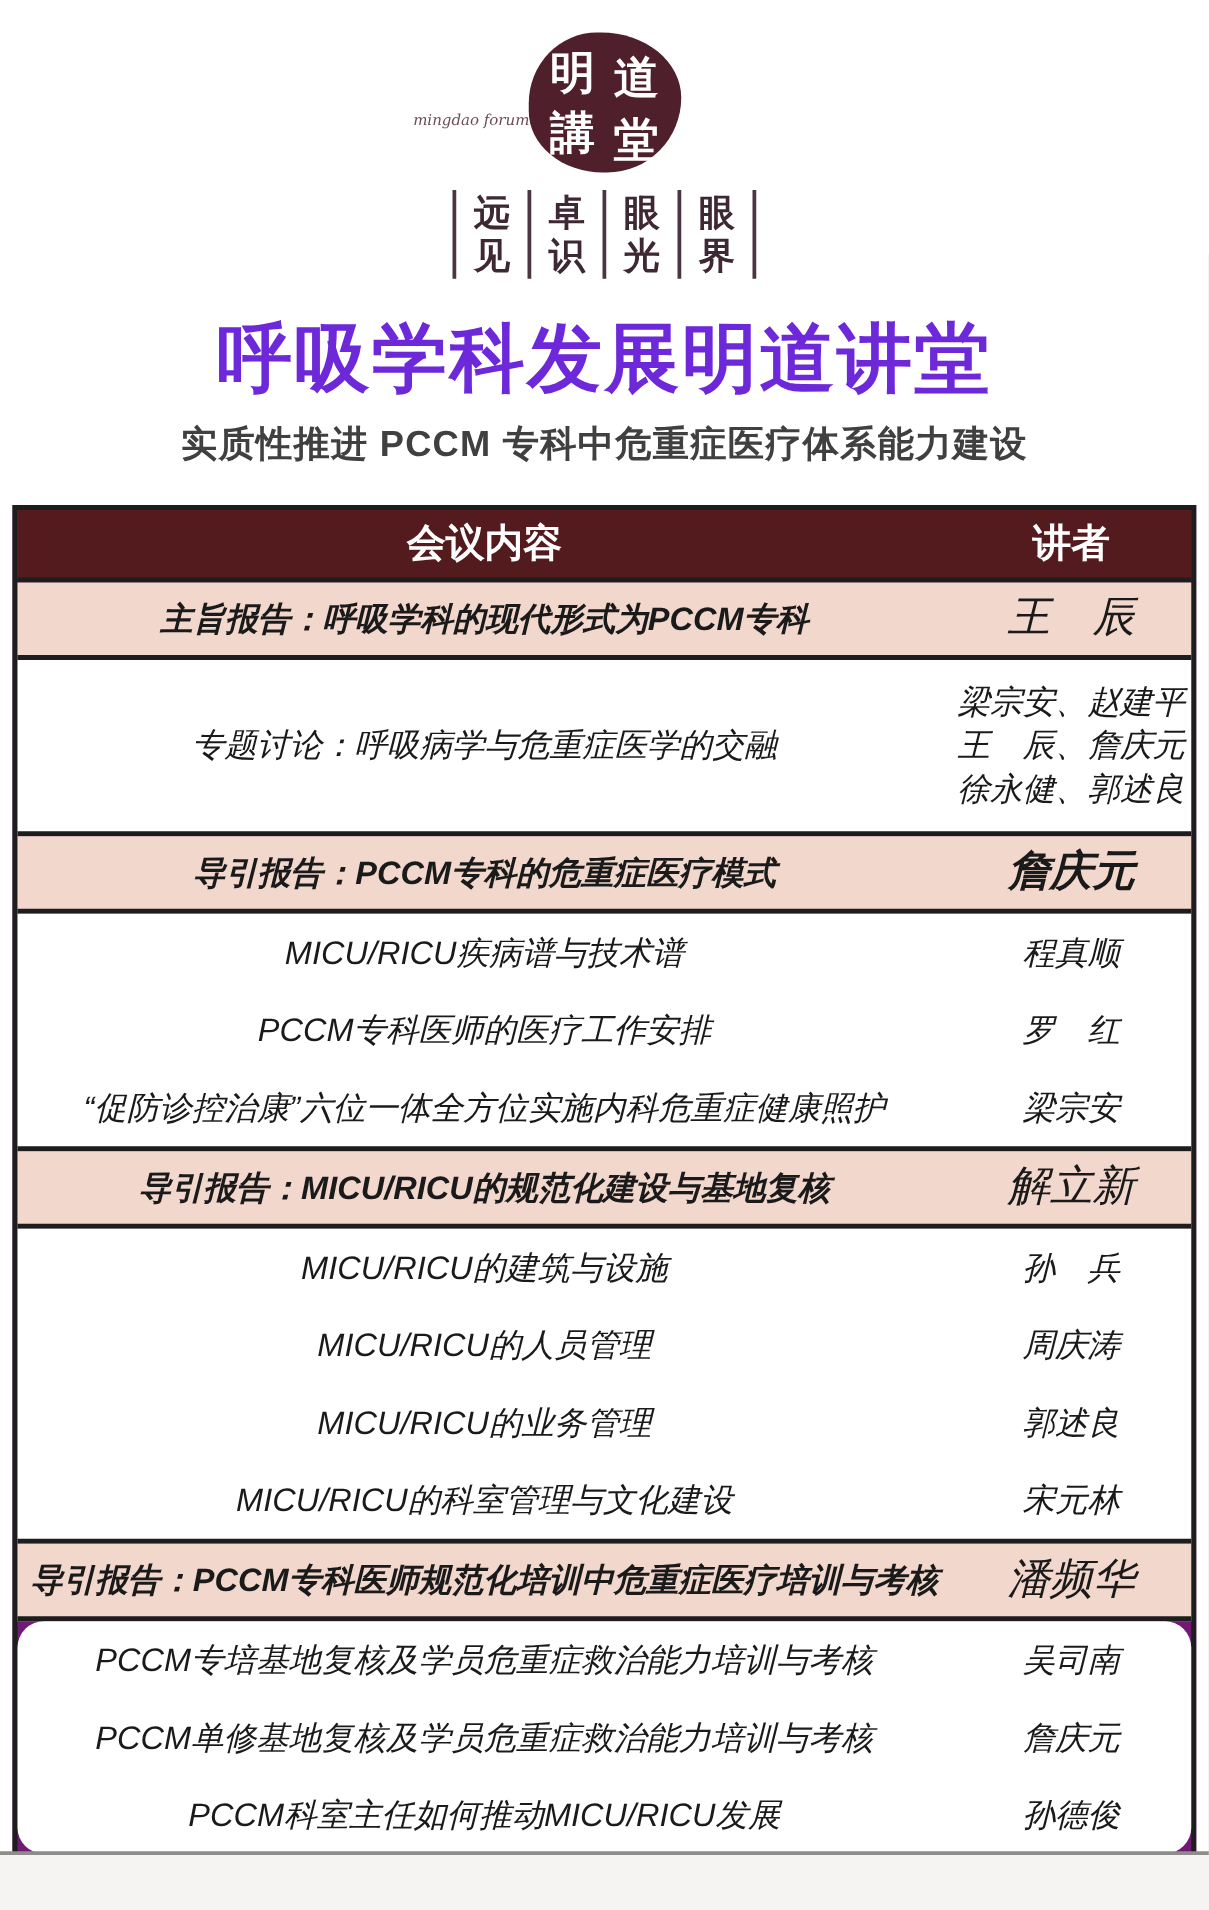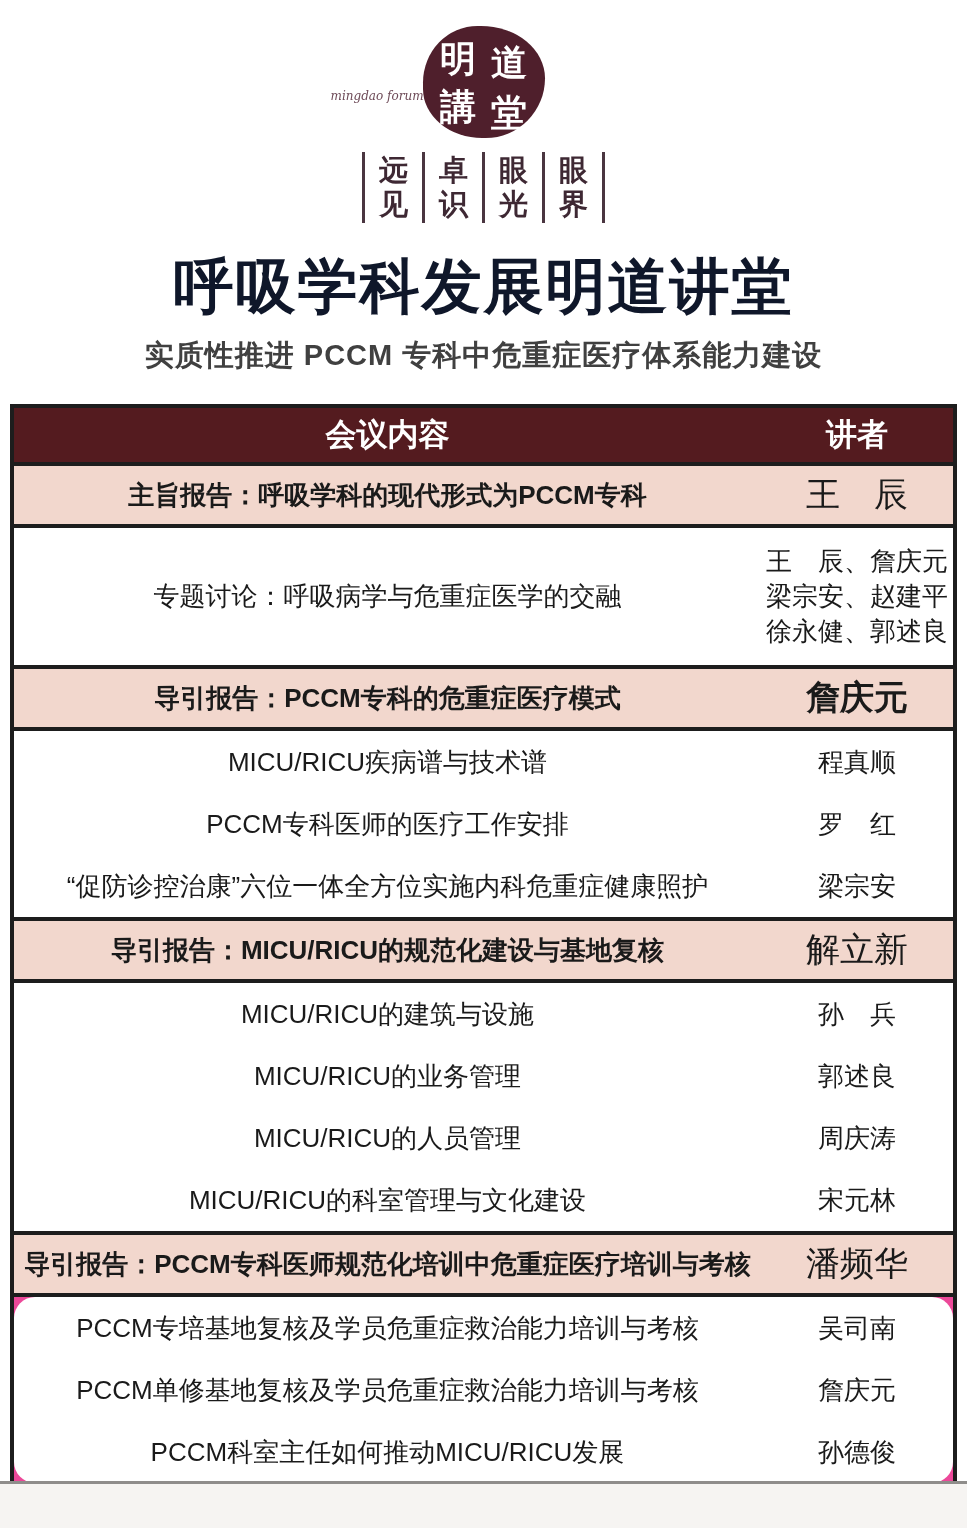--- a/index.html
+++ b/index.html
@@ -37,33 +37,33 @@
   .motto .mcol { display:flex; flex-direction:column; justify-content:space-between; padding:2px 0; }
   .motto .mcol div {
     font-family:"DejaVu Serif","Liberation Serif",serif;
     font-weight:700; font-size:29px; line-height:1.16; color:#3e2833;
   }
 
   
   h1.title {
     margin-top:24px; text-align:center;
     font-size:60px; font-weight:800; letter-spacing:2px;
-    color:#0f172a;
+    color:#6d28d9;
   }
   h2.subtitle {
     margin-top:8px; text-align:center;
     font-size:29px; font-weight:700; letter-spacing:1px;
     color:#404040;
   }
 
   
   .agenda {
     margin:28px 10px 0 10px;
     border:4px solid #1d1d1d;
-    background:#ec4899;
+    background:#701a75;
   }
   .trow { display:flex; align-items:stretch; border-bottom:4px solid #1d1d1d; }
   #rows .trow:last-child { border-bottom:none;border-radius:21px; }
   .thead {
     background:#541b1f; color:#ffffff; min-height:58px;
     font-weight:700; font-size:31px;
   }
   .thead .cell-content, .thead .cell-speaker {
     display:flex; align-items:center; justify-content:center;
   }
@@ -73,21 +73,21 @@
   .trow.highlight { background:#f2d7cd; }
   .trow.highlight .titem { min-height:56px; }
   .trow.highlight .cell-content { font-weight:700; font-size:26px; }
   .trow.highlight .cell-speaker { font-size:34px; }
   .trow.plain { background:#ffffff; flex-direction:column; }
   .trow { flex-direction:column; }
   .titem { display:flex; align-items:stretch; }
   .trow.plain .titem { min-height:62px; }
   .titem .cell-content, .titem .cell-speaker {
     display:flex; flex-direction:column; align-items:center; justify-content:center;
-    font-size:26px; line-height:1.35;
+    font-size:26px; line-height:1.35;font-style:italic;
   }
   .cell-speaker.bold { font-weight:700; }
   .titem.tall { padding:10px 0; }
 
   
   .footer-line {
     position:absolute; left:0; right:0; bottom:44px;
     height:3px; background:#8f8d8b;
   }
   .footer-strip {
@@ -149,22 +149,22 @@
             <div class="cell-content">主旨报告：呼吸学科的现代形式为PCCM专科</div>
             <div class="cell-speaker">
               <div>王　辰</div>
             </div>
           </div>
         </div>
         <div class="trow plain">
           <div class="titem tall">
             <div class="cell-content">专题讨论：呼吸病学与危重症医学的交融</div>
             <div class="cell-speaker">
+              <div>梁宗安、赵建平</div>
               <div>王　辰、詹庆元</div>
-              <div>梁宗安、赵建平</div>
               <div>徐永健、郭述良</div>
             </div>
           </div>
         </div>
         <div class="trow highlight">
           <div class="titem">
             <div class="cell-content">导引报告：PCCM专科的危重症医疗模式</div>
             <div class="cell-speaker bold">
               <div>詹庆元</div>
             </div>
@@ -199,29 +199,29 @@
           </div>
         </div>
         <div class="trow plain">
           <div class="titem">
             <div class="cell-content">MICU/RICU的建筑与设施</div>
             <div class="cell-speaker">
               <div>孙　兵</div>
             </div>
           </div>
           <div class="titem">
+            <div class="cell-content">MICU/RICU的人员管理</div>
+            <div class="cell-speaker">
+              <div>周庆涛</div>
+            </div>
+          </div>
+          <div class="titem">
             <div class="cell-content">MICU/RICU的业务管理</div>
             <div class="cell-speaker">
               <div>郭述良</div>
-            </div>
-          </div>
-          <div class="titem">
-            <div class="cell-content">MICU/RICU的人员管理</div>
-            <div class="cell-speaker">
-              <div>周庆涛</div>
             </div>
           </div>
           <div class="titem">
             <div class="cell-content">MICU/RICU的科室管理与文化建设</div>
             <div class="cell-speaker">
               <div>宋元林</div>
             </div>
           </div>
         </div>
         <div class="trow highlight">

